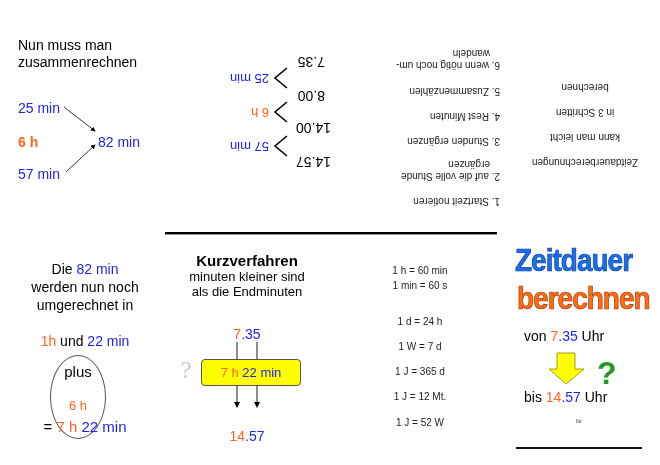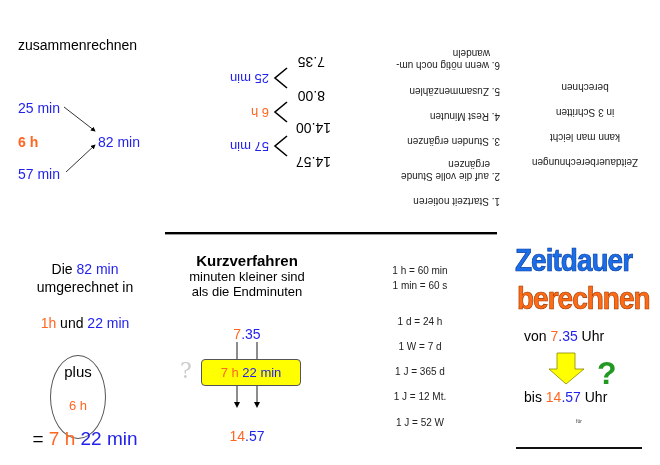--- a/index.html
+++ b/index.html
@@ -35,21 +35,21 @@
 
     
     #hline-mid { left: 165px; top: 232px; width: 332px; height: 2px; background: #000; box-shadow: 0 1px 0 #999; }
     #hline-bottom { left: 516px; top: 447px; width: 126px; height: 2px; background: #111; }
 
     
     #p5 { left: 10px; top: 260px; width: 150px; text-align: center; font-size: 14px; line-height: 18px; }
     #p5-ellipse { left: 50px; top: 355px; width: 56px; height: 84px; border: 1px solid #555; border-radius: 50%; }
     #p5-plus { left: 50px; top: 363px; width: 56px; text-align: center; font-size: 15px; }
     #p5-6h { left: 50px; top: 398px; width: 56px; text-align: center; font-size: 13px; }
-    #p5-result { left: 10px; top: 428px; width: 150px; text-align: center; font-size: 19px; }
+    #p5-result { left: 10px; top: 418px; width: 150px; text-align: center; font-size: 15px; }
 
     
     #p6-head { left: 172px; top: 253px; width: 150px; text-align: center; font-size: 13px; line-height: 15px; }
     #p6-head b { font-size: 15px; }
     #p6-start { left: 172px; top: 326px; width: 150px; text-align: center; font-size: 14px; }
     #p6-box { left: 201px; top: 359px; width: 100px; height: 27px; background: #ffff00; border: 1px solid #555; border-radius: 4px; text-align: center; font-size: 13px; line-height: 25px; }
     #p6-q { left: 180px; top: 358px; font-family: "DejaVu Serif", serif; font-size: 22px; color: #cccccc; }
     #p6-end { left: 172px; top: 428px; width: 150px; text-align: center; font-size: 14px; }
     #p6-lines { left: 230px; top: 340px; }
 
@@ -63,20 +63,21 @@
     #p8-von { left: 524px; top: 328px; font-size: 14px; }
     #p8-arrow { left: 548px; top: 352px; }
     #p8-q { left: 597px; top: 355px; font-size: 32px; font-weight: bold; color: #229922; }
     #p8-bis { left: 524px; top: 389px; font-size: 14px; }
     #p8-fuer { left: 576px; top: 418px; font-size: 5px; color: #333; }
   </style>
 </head>
 <body>
 
 <div id="p1-title" class="abs">
+  <div>Nun muss man</div>
   <div>zusammenrechnen</div>
 </div>
 <div id="p1-25" class="abs p1-term blue">25 min</div>
 <div id="p1-6h" class="abs p1-term orange">6 h</div>
 <div id="p1-57" class="abs p1-term blue">57 min</div>
 <div id="p1-82" class="abs p1-term blue">82 min</div>
 <svg id="p1-arrows" class="abs" width="40" height="70">
   <defs>
     <marker id="ah" markerWidth="6" markerHeight="6" refX="5" refY="3" orient="auto">
       <path d="M0,0 L6,3 L0,6 z" fill="#000"></path>
@@ -123,20 +124,21 @@
   <div class="p4-line" style="top:27px;">kann man leicht</div>
   <div class="p4-line" style="top:52px;">in 3 Schritten</div>
   <div class="p4-line" style="top:77px;">berechnen</div>
 </div>
 
 <div id="hline-mid" class="abs"></div>
 <div id="hline-bottom" class="abs"></div>
 
 <div id="p5" class="abs">
   <div><span>Die </span><span class="blue">82 min</span></div>
+  <div>werden nun noch</div>
   <div>umgerechnet in</div>
   <div style="margin-top:18px;"><span class="orange">1h</span><span> und </span><span class="blue">22 min</span></div>
 </div>
 <div id="p5-ellipse" class="abs"></div>
 <div id="p5-plus" class="abs">plus</div>
 <div id="p5-6h" class="abs orange">6 h</div>
 <div id="p5-result" class="abs"><span>= </span><span class="orange">7 h</span><span class="blue"> 22 min</span></div>
 
 <div id="p6-head" class="abs">
   <div><b>Kurzverfahren</b></div>

